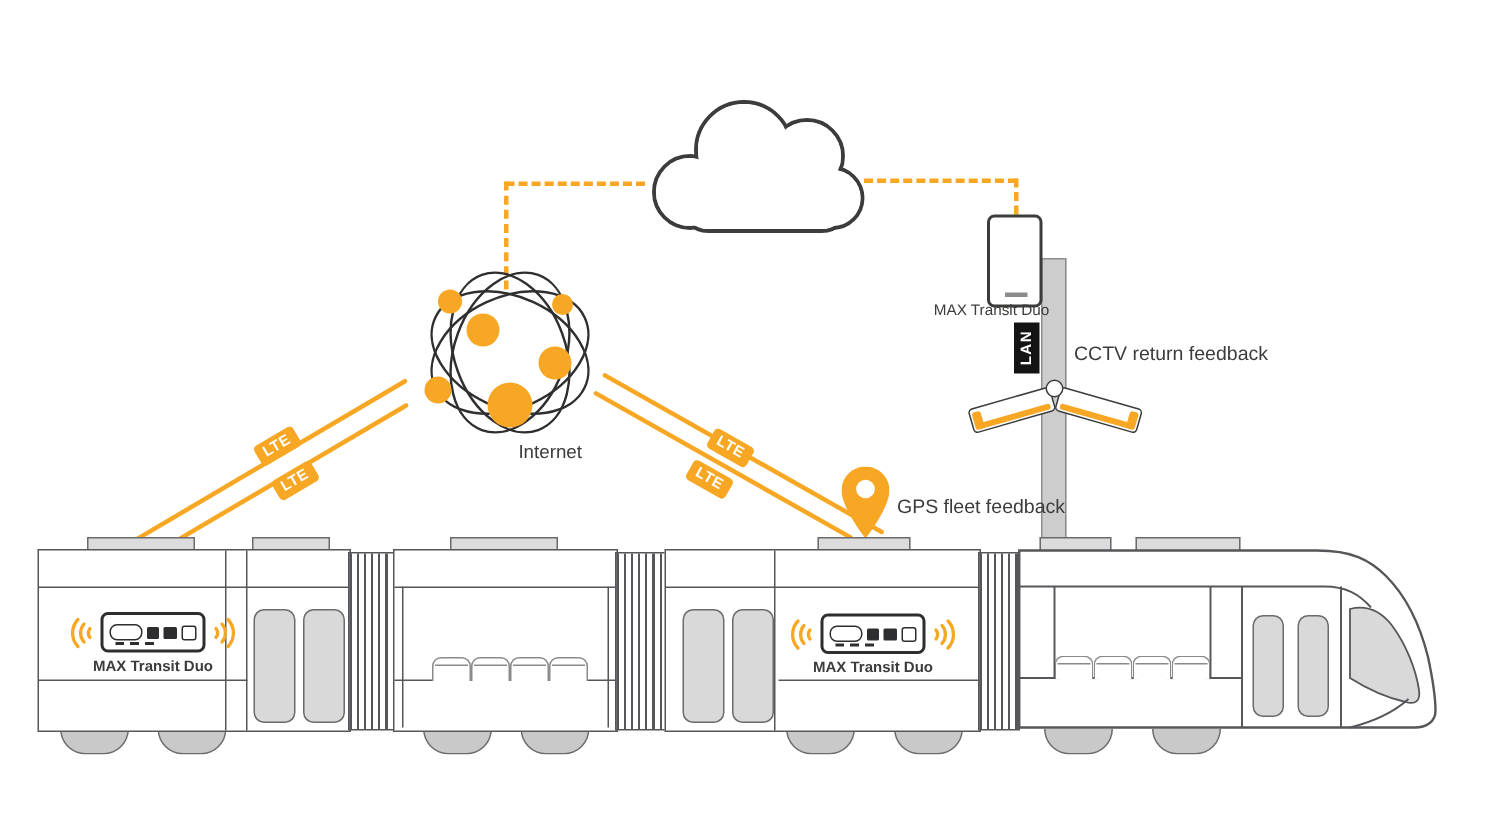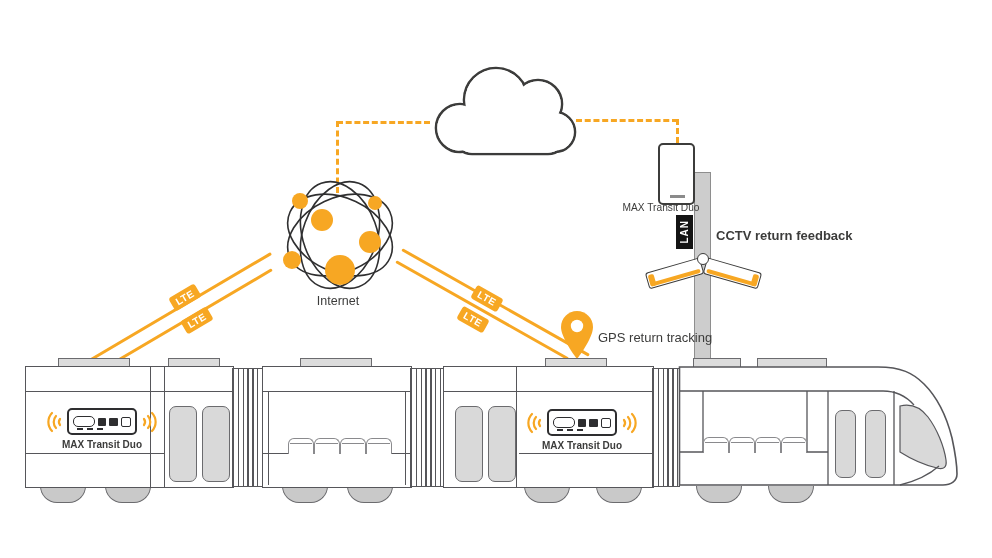--- a/index.html
+++ b/index.html
@@ -90,21 +90,21 @@
     </g>
     <g fill="#F7A723">
       <circle cx="30" cy="23" r="8"></circle>
         <circle cx="105" cy="25" r="7"></circle>
       <circle cx="52" cy="42" r="11"></circle>
         <circle cx="100" cy="64" r="11"></circle>
       <circle cx="22" cy="82" r="9"></circle>
         <circle cx="70" cy="92" r="15"></circle>
     </g>
   </svg>
-  <div class="cap" style="left:288px;top:294px;width:100px;text-align:center;font-size:12.5px;">Internet</div>
+  <div class="cap" style="left:288px;top:294px;width:100px;text-align:right;font-size:12.5px;">Internet</div>
 
   <div class="lte-line" style="left:86px;top:361px;width:215px;transform:rotate(-30.5deg);"></div>
   <div class="lte-line" style="left:104px;top:367px;width:195px;transform:rotate(-30.5deg);"></div>
   <div class="lte-badge" style="left:170px;top:290px;transform:rotate(-30.5deg);">LTE</div>
   <div class="lte-badge" style="left:182px;top:313px;transform:rotate(-30.5deg);">LTE</div>
 
   <div class="lte-line" style="left:402px;top:248px;width:215px;transform:rotate(29.5deg);"></div>
   <div class="lte-line" style="left:396px;top:260px;width:198px;transform:rotate(29.5deg);"></div>
   <div class="lte-badge" style="left:472px;top:291px;transform:rotate(29.5deg);">LTE</div>
   <div class="lte-badge" style="left:458px;top:312px;transform:rotate(29.5deg);">LTE</div>
@@ -118,27 +118,27 @@
     <span>LAN</span>
   </div>
 
   <div class="cam" style="left:645px;top:257px;transform:rotate(-16deg);transform-origin:right center;">
     <div class="cap-l"></div>
   </div>
   <div class="cam" style="left:705px;top:257px;transform:rotate(16deg);transform-origin:left center;">
     <div class="cap-r"></div>
   </div>
   <div class="mount" style="left:697px;top:253px;"></div>
-  <div class="cap" style="left:716px;top:228px;font-size:13px;font-weight:bold;">CCTV return feedback</div>
+  <div class="cap" style="left:716px;top:228px;font-size:13px;">CCTV return feedback</div>
 
   <svg class="abs" style="left:561px;top:311px;" width="32" height="48" viewBox="0 0 32 48">
     <path fill="#F7A723" d="M16 0C7.2 0 0 7.2 0 16c0 11.5 16 32 16 32s16-20.5 16-32C32 7.2 24.8 0 16 0z"></path>
     <circle cx="16" cy="15" r="6.2" fill="#fff"></circle>
   </svg>
-  <div class="cap" style="left:598px;top:330px;font-size:13px;">GPS return tracking</div>
+  <div class="cap" style="left:598px;top:330px;font-size:13px;">GPS fleet feedback</div>
 
   <div class="wheel" style="left:40px;"></div>
   <div class="wheel" style="left:105px;"></div>
   <div class="wheel" style="left:282px;"></div>
   <div class="wheel" style="left:347px;"></div>
   <div class="wheel" style="left:524px;"></div>
   <div class="wheel" style="left:596px;"></div>
   <div class="wheel" style="left:696px;"></div>
   <div class="wheel" style="left:768px;"></div>
 

